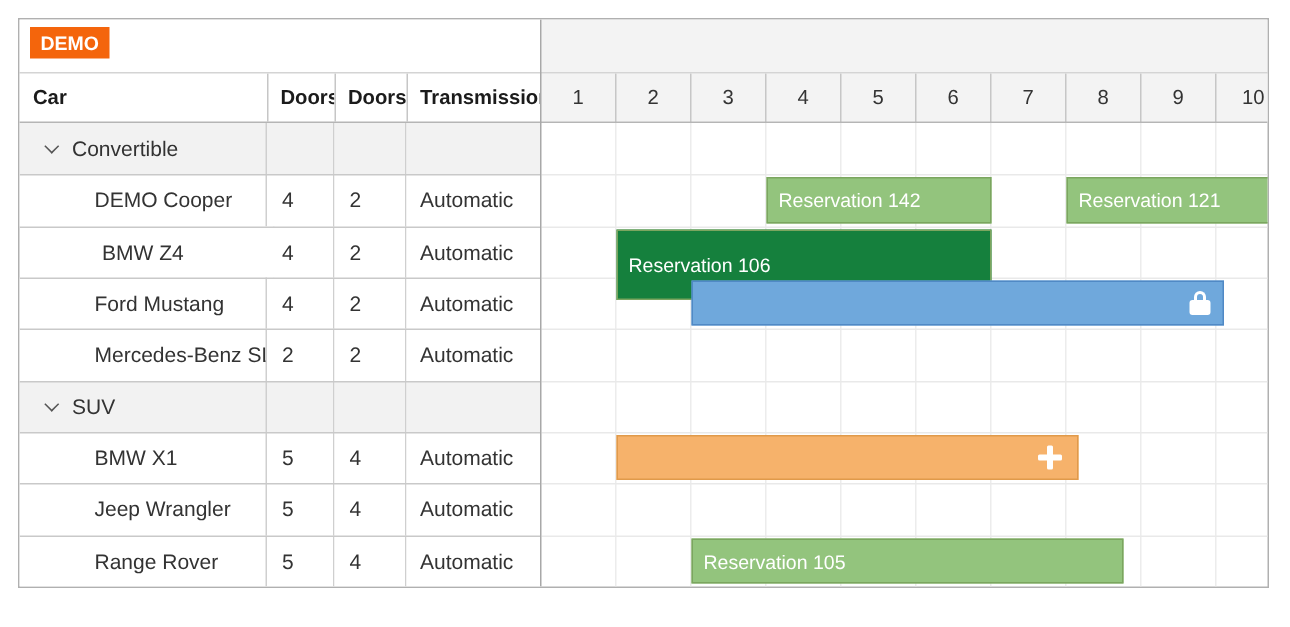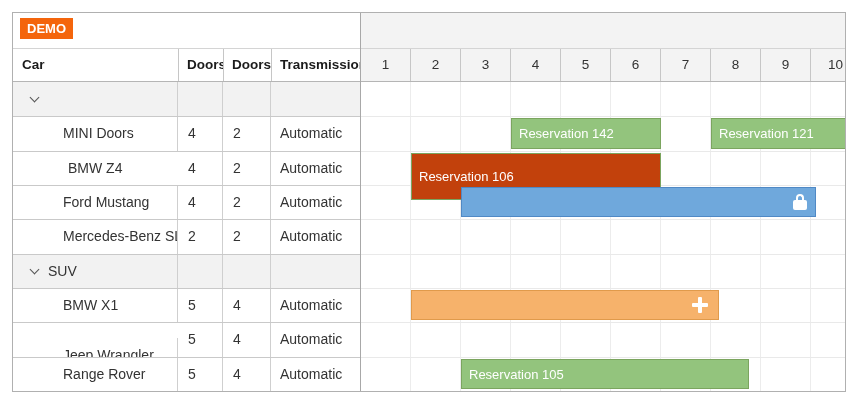--- a/index.html
+++ b/index.html
@@ -101,25 +101,26 @@
       <div class="line" style="left: 697px; top: 36px; width: 1px; height: 33px; background: rgb(198, 198, 198);"></div>
       <div class="line" style="left: 697px; top: 69px; width: 1px; height: 309px; background: rgb(236, 236, 236);"></div>
       <div class="line" style="left: 747px; top: 36px; width: 1px; height: 33px; background: rgb(198, 198, 198);"></div>
       <div class="line" style="left: 747px; top: 69px; width: 1px; height: 309px; background: rgb(236, 236, 236);"></div>
       <div class="line" style="left: 797px; top: 36px; width: 1px; height: 33px; background: rgb(198, 198, 198);"></div>
       <div class="line" style="left: 797px; top: 69px; width: 1px; height: 309px; background: rgb(236, 236, 236);"></div>
       <div class="line" style="left: 0px; top: 35px; width: 832px; height: 1px; background: rgb(212, 212, 212);"></div>
       <div class="line" style="left: 0px; top: 68px; width: 832px; height: 1px; background: rgb(181, 181, 181);"></div>
       <div class="abs cell group-cell divider group-first" style="left: 0px; top: 69px; width: 165px; height: 34px; line-height: 34px;">
         <div class="chev"></div>
+        <div style="font-size: 14px;">Convertible</div>
       </div>
       <div class="abs cell group-cell divider" style="left: 165px; top: 69px; width: 45px; height: 34px; line-height: 34px;"></div>
       <div class="abs cell group-cell divider" style="left: 210px; top: 69px; width: 48px; height: 34px; line-height: 34px;"></div>
       <div class="abs cell group-cell" style="left: 258px; top: 69px; width: 89px; height: 34px; line-height: 34px;"></div>
-      <div class="abs cell divider" style="left: 0px; top: 103px; width: 165px; height: 35px; line-height: 35px; padding-left: 50px;">MINI Doors</div>
+      <div class="abs cell divider" style="left: 0px; top: 103px; width: 165px; height: 35px; line-height: 35px; padding-left: 50px;">DEMO Cooper</div>
       <div class="abs cell divider" style="left: 165px; top: 103px; width: 45px; height: 35px; line-height: 35px; padding-left: 10px;">4</div>
       <div class="abs cell divider" style="left: 210px; top: 103px; width: 48px; height: 35px; line-height: 35px; padding-left: 10px;">2</div>
       <div class="abs cell" style="left: 258px; top: 103px; width: 89px; height: 35px; line-height: 35px; padding-left: 9px;">Automatic</div>
       <div class="line" style="left: 0px; top: 103px; width: 347px; height: 1px; background: rgb(201, 201, 201);"></div>
       <div class="line" style="left: 348px; top: 103px; width: 484px; height: 1px; background: rgb(233, 233, 233);"></div>
       <div class="abs cell divider" style="left: 5px; top: 138px; width: 165px; height: 34px; line-height: 34px; padding-left: 50px;">BMW Z4</div>
       <div class="abs cell divider" style="left: 165px; top: 138px; width: 45px; height: 34px; line-height: 34px; padding-left: 10px;">4</div>
       <div class="abs cell divider" style="left: 210px; top: 138px; width: 48px; height: 34px; line-height: 34px; padding-left: 10px;">2</div>
       <div class="abs cell" style="left: 258px; top: 138px; width: 89px; height: 34px; line-height: 34px; padding-left: 9px;">Automatic</div>
       <div class="line" style="left: 0px; top: 138px; width: 347px; height: 1px; background: rgb(201, 201, 201);"></div>
@@ -144,40 +145,40 @@
       <div class="abs cell group-cell divider" style="left: 210px; top: 241px; width: 48px; height: 34px; line-height: 34px;"></div>
       <div class="abs cell group-cell" style="left: 258px; top: 241px; width: 89px; height: 34px; line-height: 34px;"></div>
       <div class="line" style="left: 0px; top: 241px; width: 347px; height: 1px; background: rgb(201, 201, 201);"></div>
       <div class="line" style="left: 348px; top: 241px; width: 484px; height: 1px; background: rgb(233, 233, 233);"></div>
       <div class="abs cell divider" style="left: 0px; top: 275px; width: 165px; height: 34px; line-height: 34px; padding-left: 50px;">BMW X1</div>
       <div class="abs cell divider" style="left: 165px; top: 275px; width: 45px; height: 34px; line-height: 34px; padding-left: 10px;">5</div>
       <div class="abs cell divider" style="left: 210px; top: 275px; width: 48px; height: 34px; line-height: 34px; padding-left: 10px;">4</div>
       <div class="abs cell" style="left: 258px; top: 275px; width: 89px; height: 34px; line-height: 34px; padding-left: 9px;">Automatic</div>
       <div class="line" style="left: 0px; top: 275px; width: 347px; height: 1px; background: rgb(201, 201, 201);"></div>
       <div class="line" style="left: 348px; top: 275px; width: 484px; height: 1px; background: rgb(233, 233, 233);"></div>
-      <div class="abs cell divider" style="left: 0px; top: 309px; width: 165px; height: 35px; line-height: 35px; padding-left: 50px; margin-top: 16px;">Jeep Wrangler</div>
+      <div class="abs cell divider" style="left: 0px; top: 309px; width: 165px; height: 35px; line-height: 35px; padding-left: 50px;">Jeep Wrangler</div>
       <div class="abs cell divider" style="left: 165px; top: 309px; width: 45px; height: 35px; line-height: 35px; padding-left: 10px;">5</div>
       <div class="abs cell divider" style="left: 210px; top: 309px; width: 48px; height: 35px; line-height: 35px; padding-left: 10px;">4</div>
       <div class="abs cell" style="left: 258px; top: 309px; width: 89px; height: 35px; line-height: 35px; padding-left: 9px;">Automatic</div>
       <div class="line" style="left: 0px; top: 309px; width: 347px; height: 1px; background: rgb(201, 201, 201);"></div>
       <div class="line" style="left: 348px; top: 309px; width: 484px; height: 1px; background: rgb(233, 233, 233);"></div>
       <div class="abs cell divider" style="left: 0px; top: 344px; width: 165px; height: 34px; line-height: 34px; padding-left: 50px;">Range Rover</div>
       <div class="abs cell divider" style="left: 165px; top: 344px; width: 45px; height: 34px; line-height: 34px; padding-left: 10px;">5</div>
       <div class="abs cell divider" style="left: 210px; top: 344px; width: 48px; height: 34px; line-height: 34px; padding-left: 10px;">4</div>
       <div class="abs cell" style="left: 258px; top: 344px; width: 89px; height: 34px; line-height: 34px; padding-left: 9px;">Automatic</div>
       <div class="line" style="left: 0px; top: 344px; width: 347px; height: 1px; background: rgb(201, 201, 201);"></div>
       <div class="line" style="left: 348px; top: 344px; width: 484px; height: 1px; background: rgb(233, 233, 233);"></div>
       <div class="line" style="left: 347px; top: 0px; width: 1px; height: 378px; background: rgb(168, 168, 168); z-index: 7;"></div>
       <div class="event" style="left: 498px; top: 105px; width: 150px; height: 31px; background: rgb(147, 196, 125); border-color: rgb(123, 165, 95); color: rgb(255, 255, 255);">
         <div class="lbl">Reservation 142</div>
       </div>
       <div class="event" style="left: 698px; top: 105px; width: 150px; height: 31px; background: rgb(147, 196, 125); border-color: rgb(123, 165, 95); color: rgb(255, 255, 255);">
         <div class="lbl">Reservation 121</div>
       </div>
-      <div class="event" style="left: 398px; top: 140px; width: 250px; height: 47px; background: #c2410c; border-color: rgb(123, 165, 95); color: rgb(255, 255, 255);">
+      <div class="event" style="left: 398px; top: 140px; width: 250px; height: 47px; background: #15803d; border-color: rgb(123, 165, 95); color: rgb(255, 255, 255);">
         <div class="lbl">Reservation 106</div>
       </div>
       <div class="event" style="left: 448px; top: 174px; width: 355px; height: 30px; background: rgb(111, 168, 220); border-color: rgb(80, 137, 197); color: rgb(255, 255, 255);">
         <div class="icon-lock">
           <div class="shackle"></div>
           <div class="lockbody"></div>
         </div>
       </div>
       <div class="event" style="left: 398px; top: 277px; width: 307.5px; height: 30px; background: rgb(246, 178, 107); border-color: rgb(224, 154, 75); color: rgb(255, 255, 255);">
         <div class="icon-plus">

